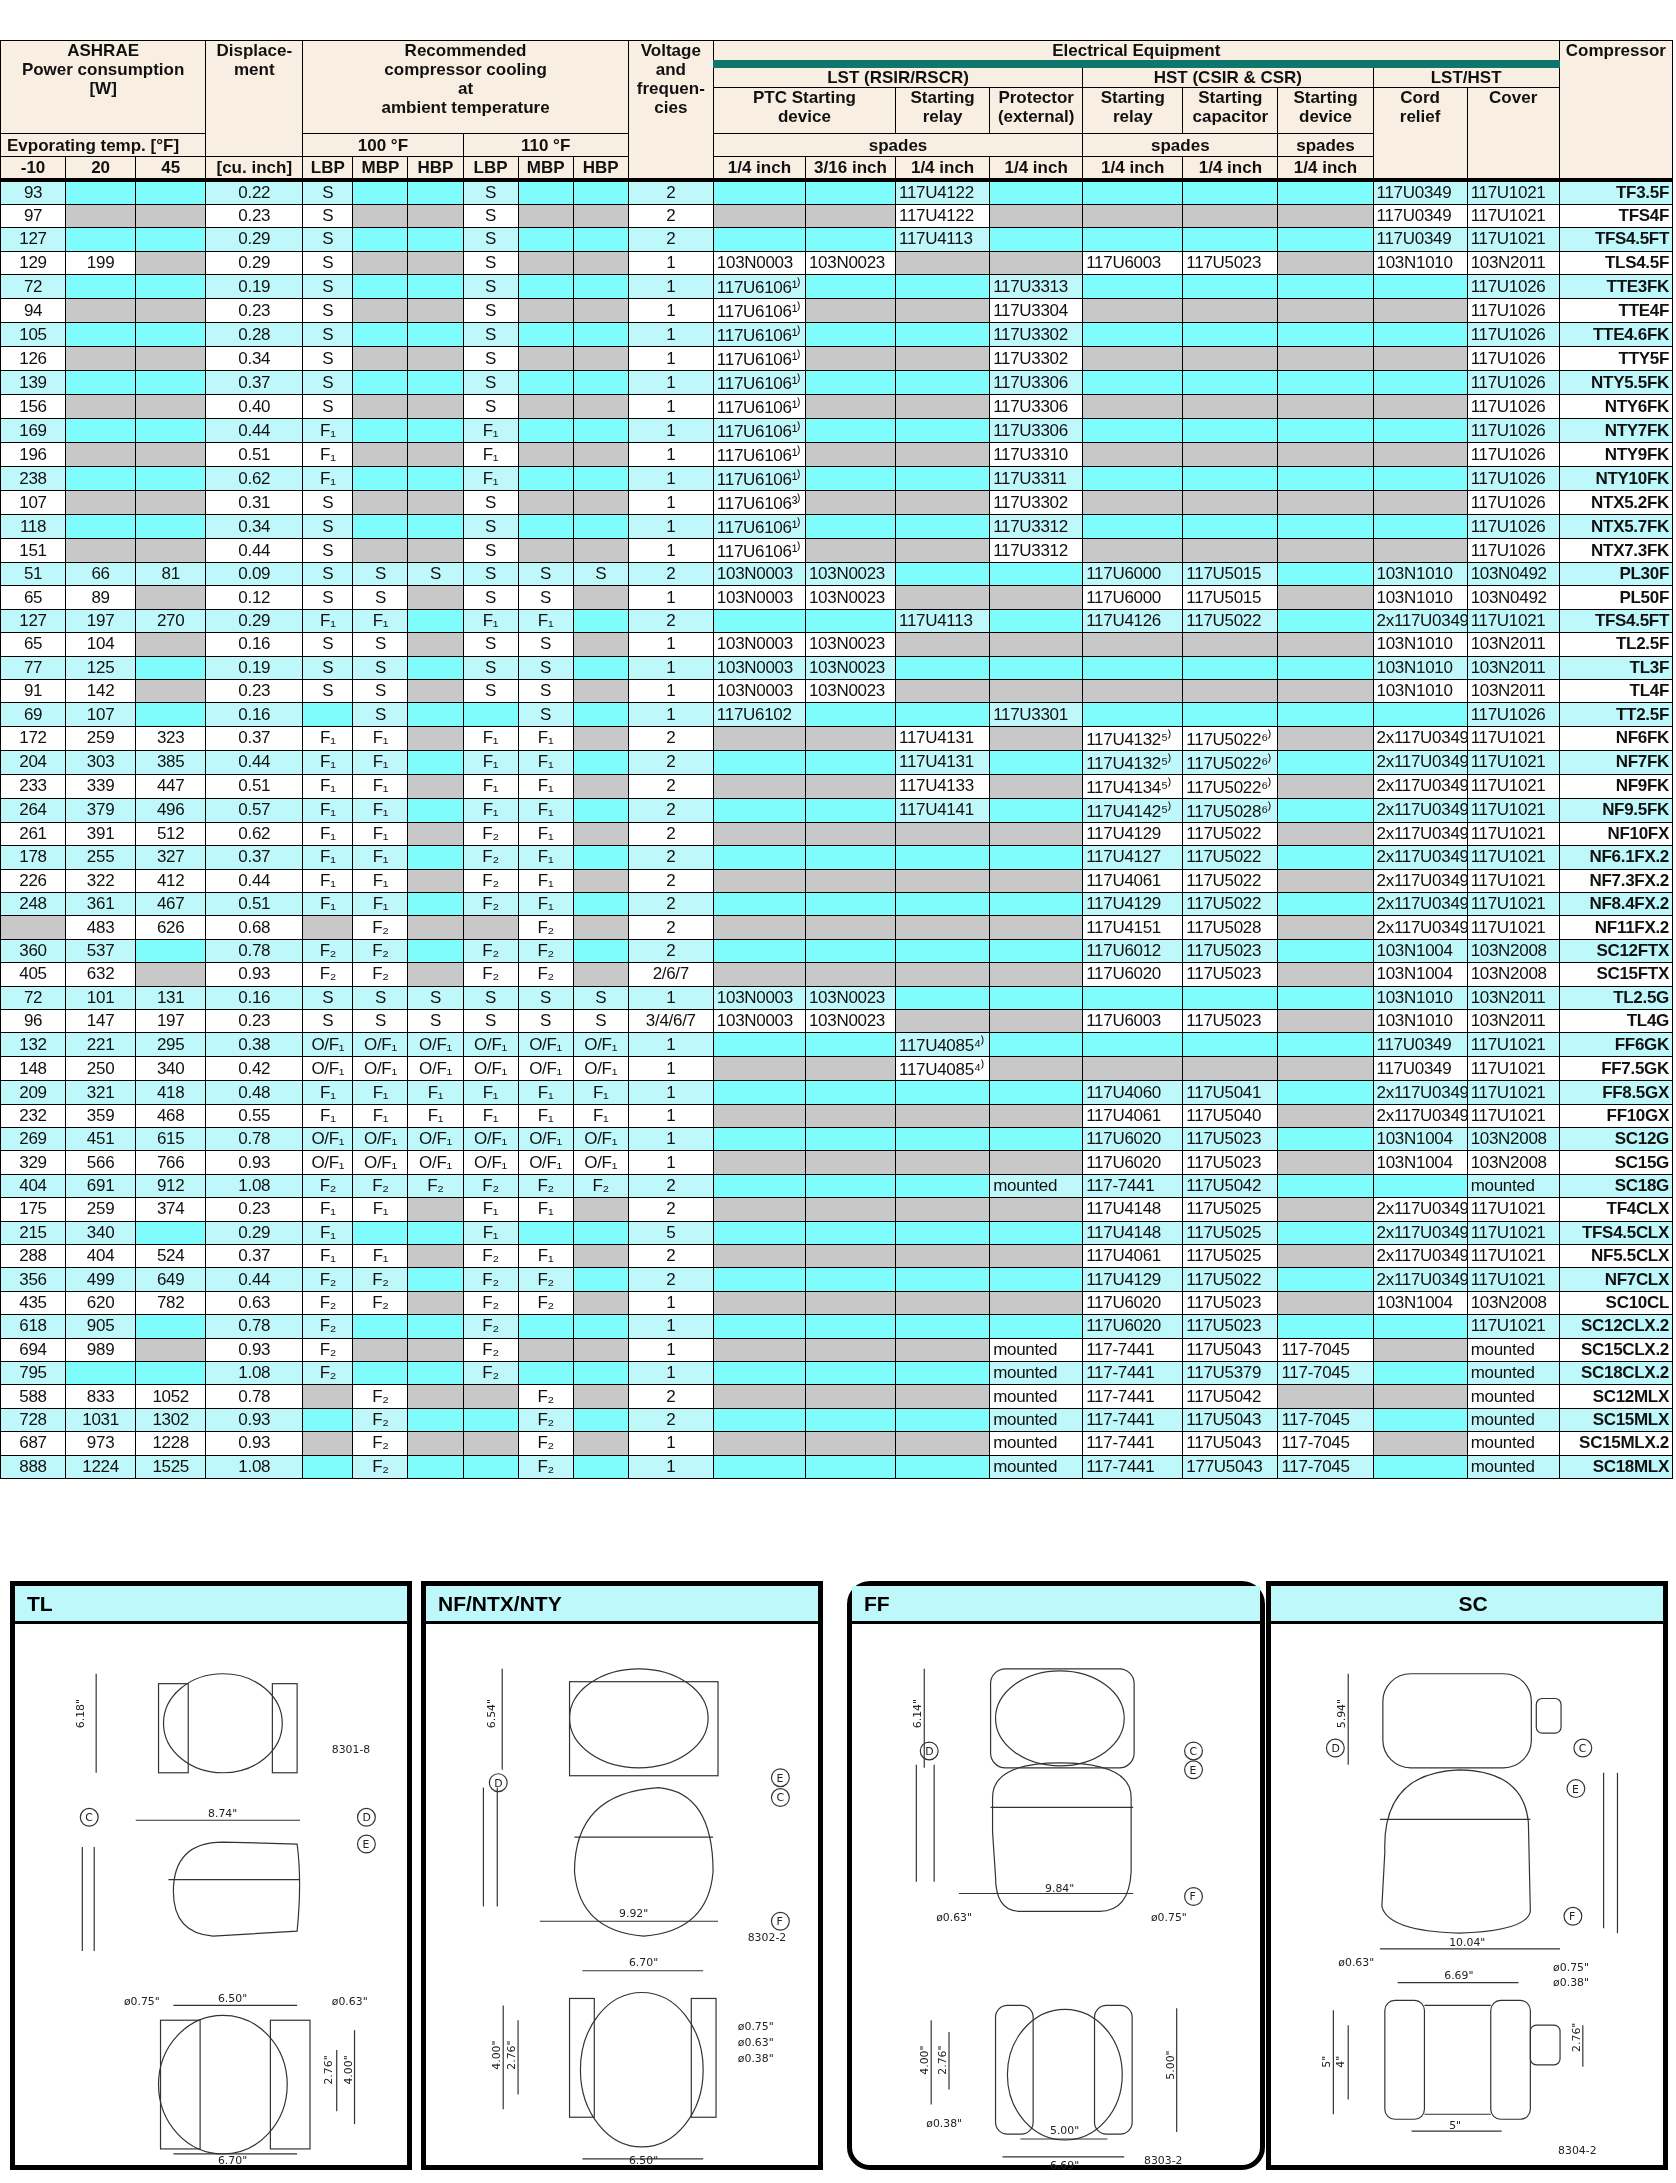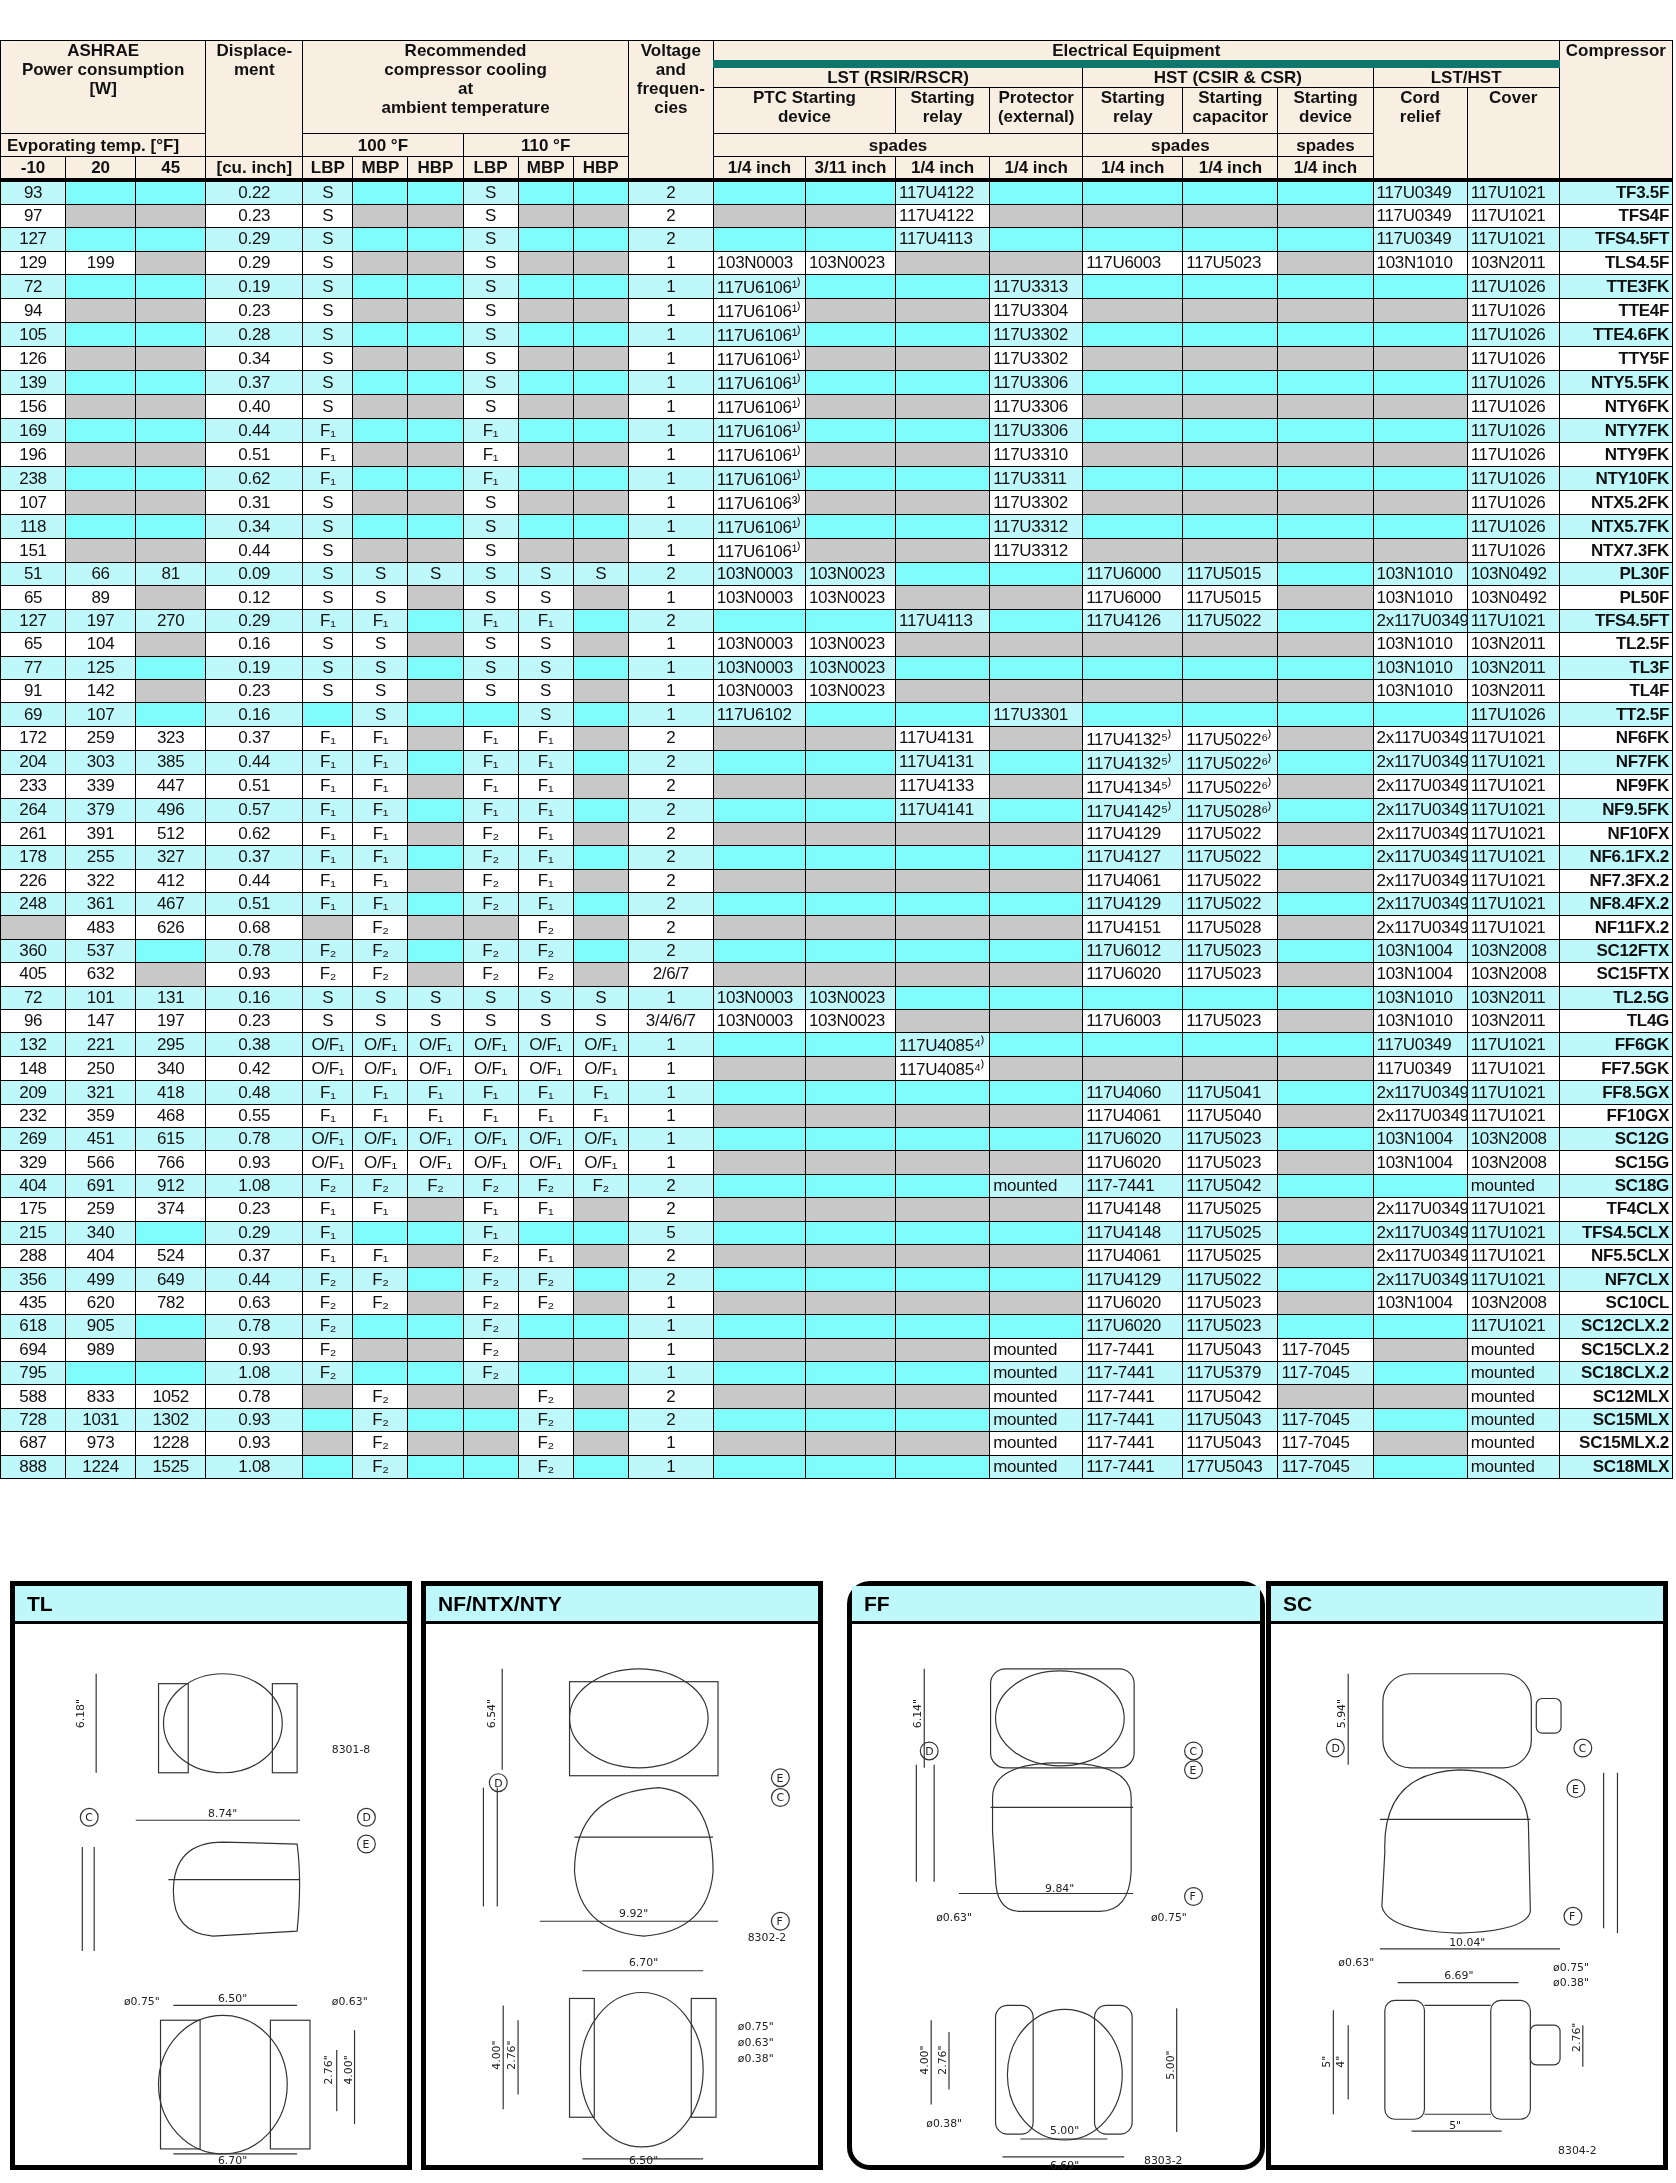--- a/index.html
+++ b/index.html
@@ -123,21 +123,21 @@
         <th>20</th>
         <th>45</th>
         <th>[cu. inch]</th>
         <th>LBP</th>
         <th>MBP</th>
         <th>HBP</th>
         <th>LBP</th>
         <th>MBP</th>
         <th>HBP</th>
         <th>1/4 inch</th>
-        <th>3/11 inch</th>
+        <th>3/16 inch</th>
         <th>1/4 inch</th>
         <th>1/4 inch</th>
         <th>1/4 inch</th>
         <th>1/4 inch</th>
         <th>1/4 inch</th>
       </tr>
   </thead>
   <tbody id="tb">
       <tr class="c">
         <td>93</td>
@@ -1523,21 +1523,21 @@
     <text class="dimtxt" x="95" y="455" transform="rotate(-90 95 455)">2.76"</text>
     <text class="dimtxt" x="77" y="455" transform="rotate(-90 77 455)">4.00"</text>
     <text class="dimtxt" x="325" y="460" transform="rotate(-90 325 460)">5.00"</text>
     <text class="dimtxt" x="74" y="132">D</text>
     <text class="dimtxt" x="341" y="132">C</text>
     <text class="dimtxt" x="341" y="151">E</text>
     <text class="dimtxt" x="341" y="279">F</text>
   </svg>
 </div>
 
-<div class="panel" style="left:1266px;width:402px;">
+<div class="panel" style="left:1266px;width:402px;text-align:center;">
   <div class="ph">SC</div>
   <svg width="392" height="545" viewBox="0 0 396 550">
     <g fill="none" stroke="#333" stroke-width="1.2">
       <rect x="113" y="50" width="150" height="95" rx="28"></rect>
       <rect x="268" y="75" width="25" height="35" rx="6"></rect>
       <line x1="78" y1="50" x2="78" y2="142"></line>
       <path d="M115 230 Q112 150 190 147 Q255 148 260 200 L262 290 Q258 310 190 312 Q118 310 112 285Z"></path>
       <line x1="110" y1="197" x2="262" y2="197"></line>
       <line x1="336" y1="150" x2="336" y2="307"></line>
         <line x1="350" y1="150" x2="350" y2="312"></line>

